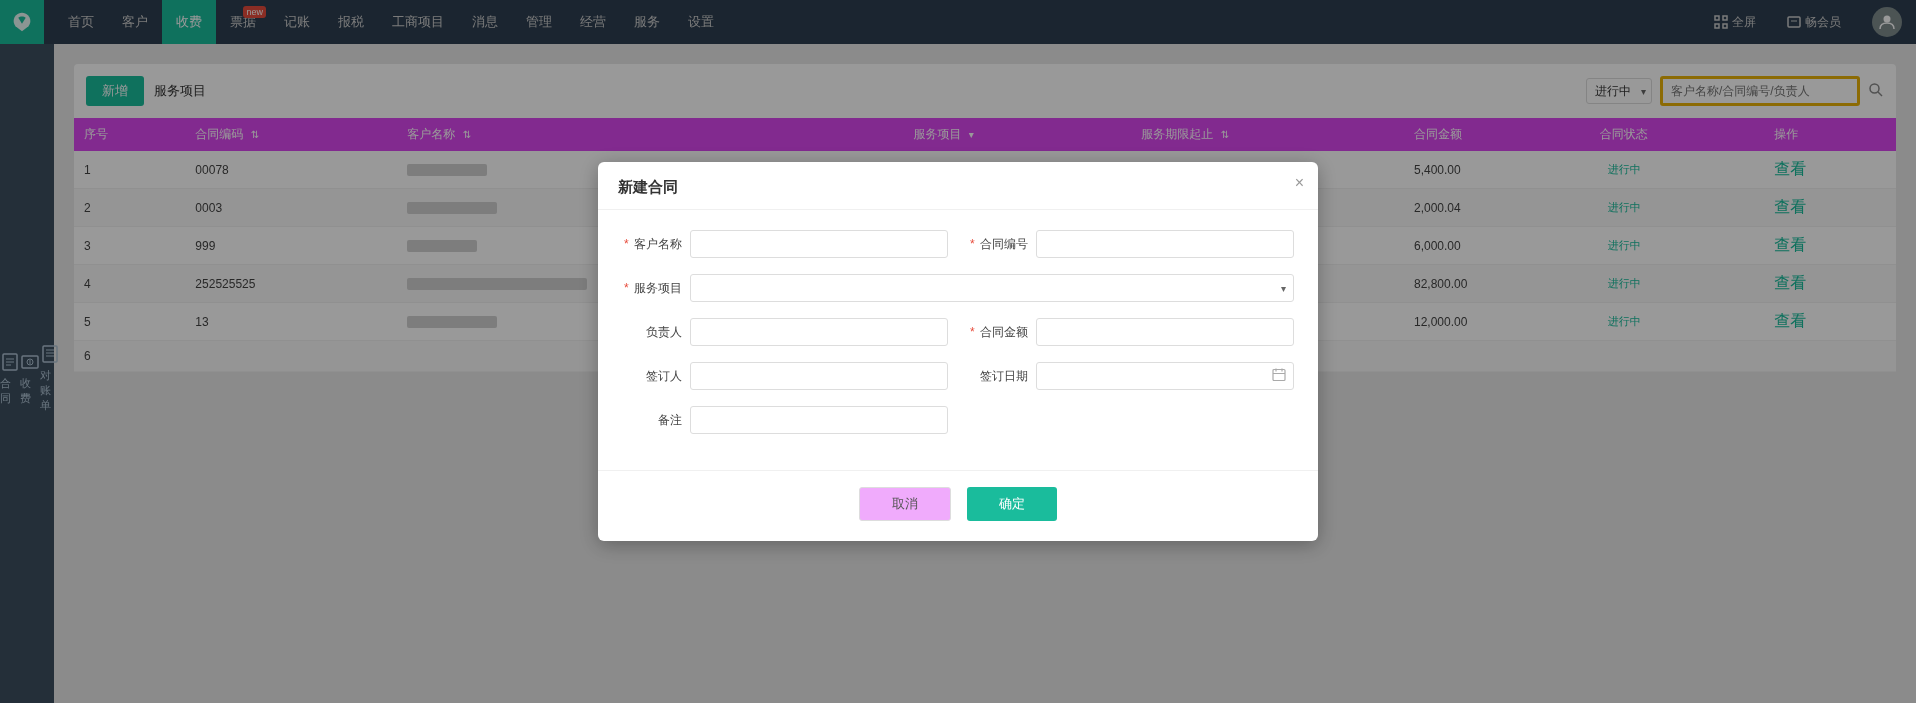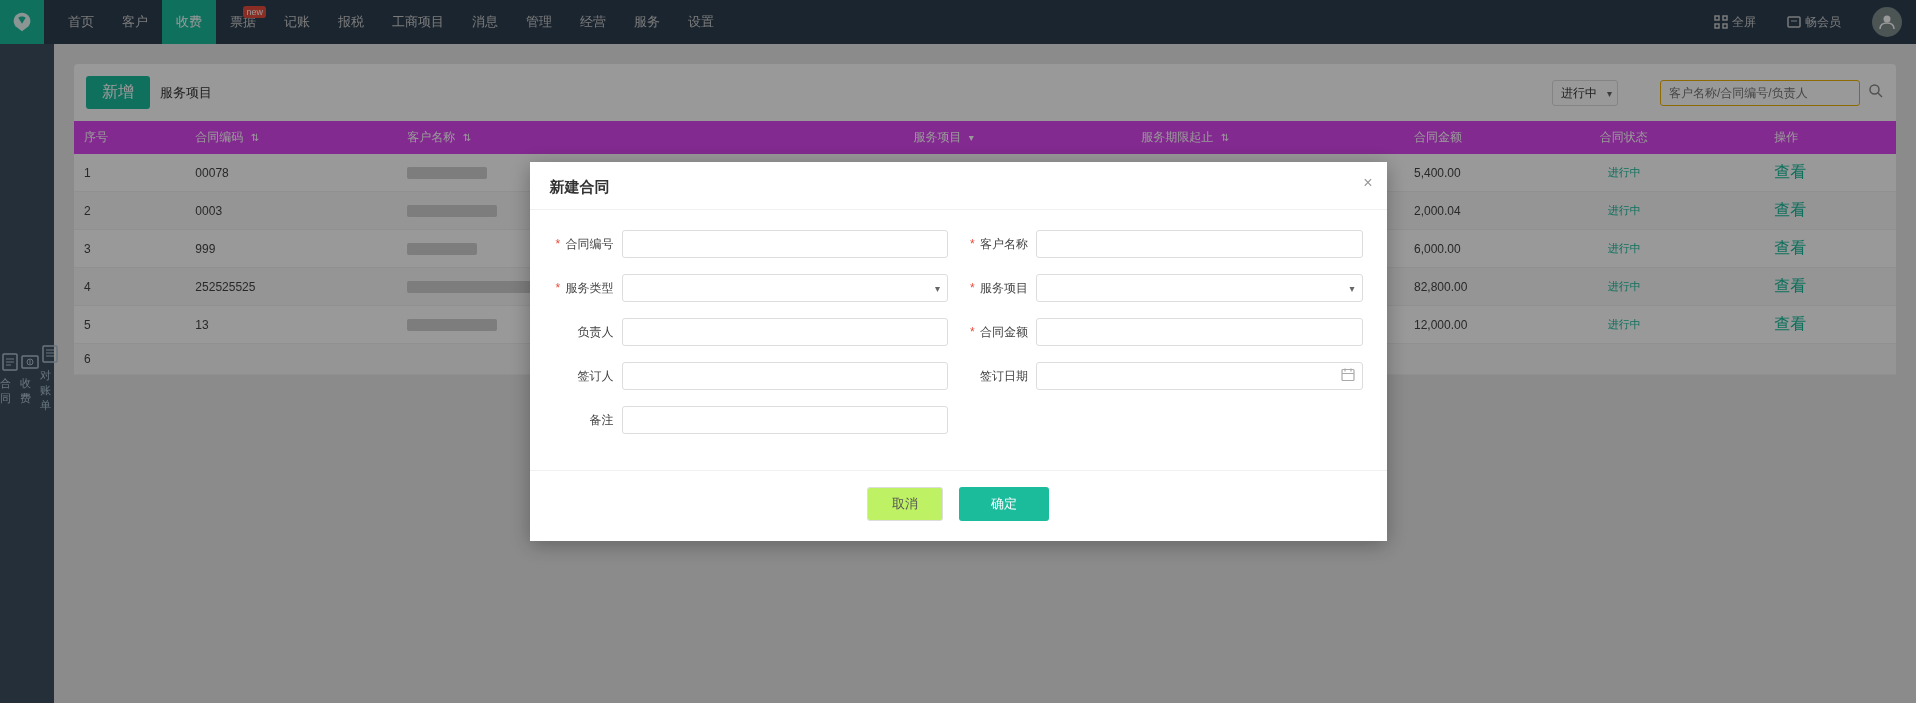--- a/index.html
+++ b/index.html
@@ -67,38 +67,38 @@
     .table-area {
       background: #fff; border-radius: 4px;
       padding: 0;
     }
     .table-toolbar {
       display: flex; align-items: center; padding: 12px 12px;
       gap: 10px;
     }
     .btn-new {
       background: #1abc9c; color: #fff; border: none;
-      padding: 6px 16px; border-radius: 3px; cursor: pointer; font-size: 16px;
+      padding: 6px 16px; border-radius: 3px; cursor: pointer; font-size: 13px;
     }
     .toolbar-label { font-size: 13px; color: #333; }
     .toolbar-right { margin-left: auto; display: flex; align-items: center; gap: 8px; }
     .status-select {
       border: 1px solid #ddd; border-radius: 3px; padding: 5px 8px;
       font-size: 12px; color: #333; background: #fff;
       appearance: none; -webkit-appearance: none;
       padding-right: 20px; cursor: pointer;
     }
     .select-wrapper { position: relative; }
     .select-wrapper::after {
       content: "▾"; position: absolute; right: 6px; top: 50%;
       transform: translateY(-50%); font-size: 10px; color: #666; pointer-events: none;
     }
     .search-box {
-      border: 1px solid #eab308; border-radius: 3px; padding: 5px 8px;
-      font-size: 12px; width: 200px; color: #333; margin-left: 34px;
+      border: 3px solid #eab308; border-radius: 3px; padding: 5px 8px;
+      font-size: 12px; width: 200px; color: #333;
     }
     .search-icon-btn {
       background: none; border: none; cursor: pointer; color: #666; font-size: 14px;
     }
 
     
     .data-table { width: 100%; border-collapse: collapse; }
     .data-table thead tr { background: #d946ef; }
     .data-table thead th {
       color: #fff; padding: 8px 10px; font-size: 12px;
@@ -118,21 +118,21 @@
     .status-active { color: #1abc9c; }
     .action-link { color: #1abc9c; cursor: pointer; text-decoration: none; font-size: 16px; }
 
     
     .modal-overlay {
       position: fixed; top: 0; left: 0; width: 100%; height: 100%;
       background: rgba(0,0,0,0.4); z-index: 200;
       display: flex; align-items: center; justify-content: center;
     }
     .modal {
-      background: #fff; border-radius: 0; width: 857px;
+      background: #fff; border-radius: 6px; width: 720px;
       box-shadow: 0 4px 20px rgba(0,0,0,0.3); position: relative;
     }
     .modal-header {
       padding: 16px 20px 12px;
       font-size: 15px; font-weight: bold; color: #333;
       border-bottom: 1px solid #f0f0f0;
     }
     .modal-close {
       position: absolute; right: 14px; top: 12px;
       background: none; border: none; cursor: pointer;
@@ -171,21 +171,21 @@
     }
     .date-icon {
       position: absolute; right: 8px; top: 50%; transform: translateY(-50%);
       color: #aaa; font-size: 13px; cursor: pointer;
     }
     .modal-footer {
       display: flex; justify-content: center; gap: 16px;
       padding: 16px 20px 20px; border-top: 1px solid #f0f0f0;
     }
     .btn-cancel {
-      padding: 7px 24px; border: 1px solid #ddd; background: #bef264;
+      padding: 7px 32px; border: 1px solid #ddd; background: #f0abfc;
       border-radius: 3px; cursor: pointer; font-size: 13px; color: #555;
     }
     .btn-confirm {
       padding: 7px 32px; border: none; background: #1abc9c;
       border-radius: 3px; cursor: pointer; font-size: 13px; color: #fff;
     }
   </style>
 </head>
 <body>
 
@@ -412,45 +412,34 @@
     <div class="modal-header">
       <span>新建合同</span>
       <button class="modal-close">×</button>
     </div>
     <div class="modal-body">
 
       <div class="form-row">
         <div class="form-group">
           <span class="form-label">
             <span class="required-star">*</span>
+            <span>客户名称</span>
+          </span>
+          <input type="text" class="form-input" style="">
+        </div>
+        <div class="form-group">
+          <span class="form-label">
+            <span class="required-star">*</span>
             <span>合同编号</span>
           </span>
           <input type="text" class="form-input" style="">
         </div>
-        <div class="form-group">
-          <span class="form-label">
-            <span class="required-star">*</span>
-            <span>客户名称</span>
-          </span>
-          <input type="text" class="form-input" style="">
-        </div>
       </div>
 
       <div class="form-row">
-        <div class="form-group">
-          <span class="form-label">
-            <span class="required-star">*</span>
-            <span>服务类型</span>
-          </span>
-          <div class="form-select-wrap">
-            <select class="form-select">
-              <option value=""></option>
-            </select>
-          </div>
-        </div>
         <div class="form-group">
           <span class="form-label">
             <span class="required-star">*</span>
             <span>服务项目</span>
           </span>
           <div class="form-select-wrap">
             <select class="form-select">
               <option value=""></option>
             </select>
           </div>

